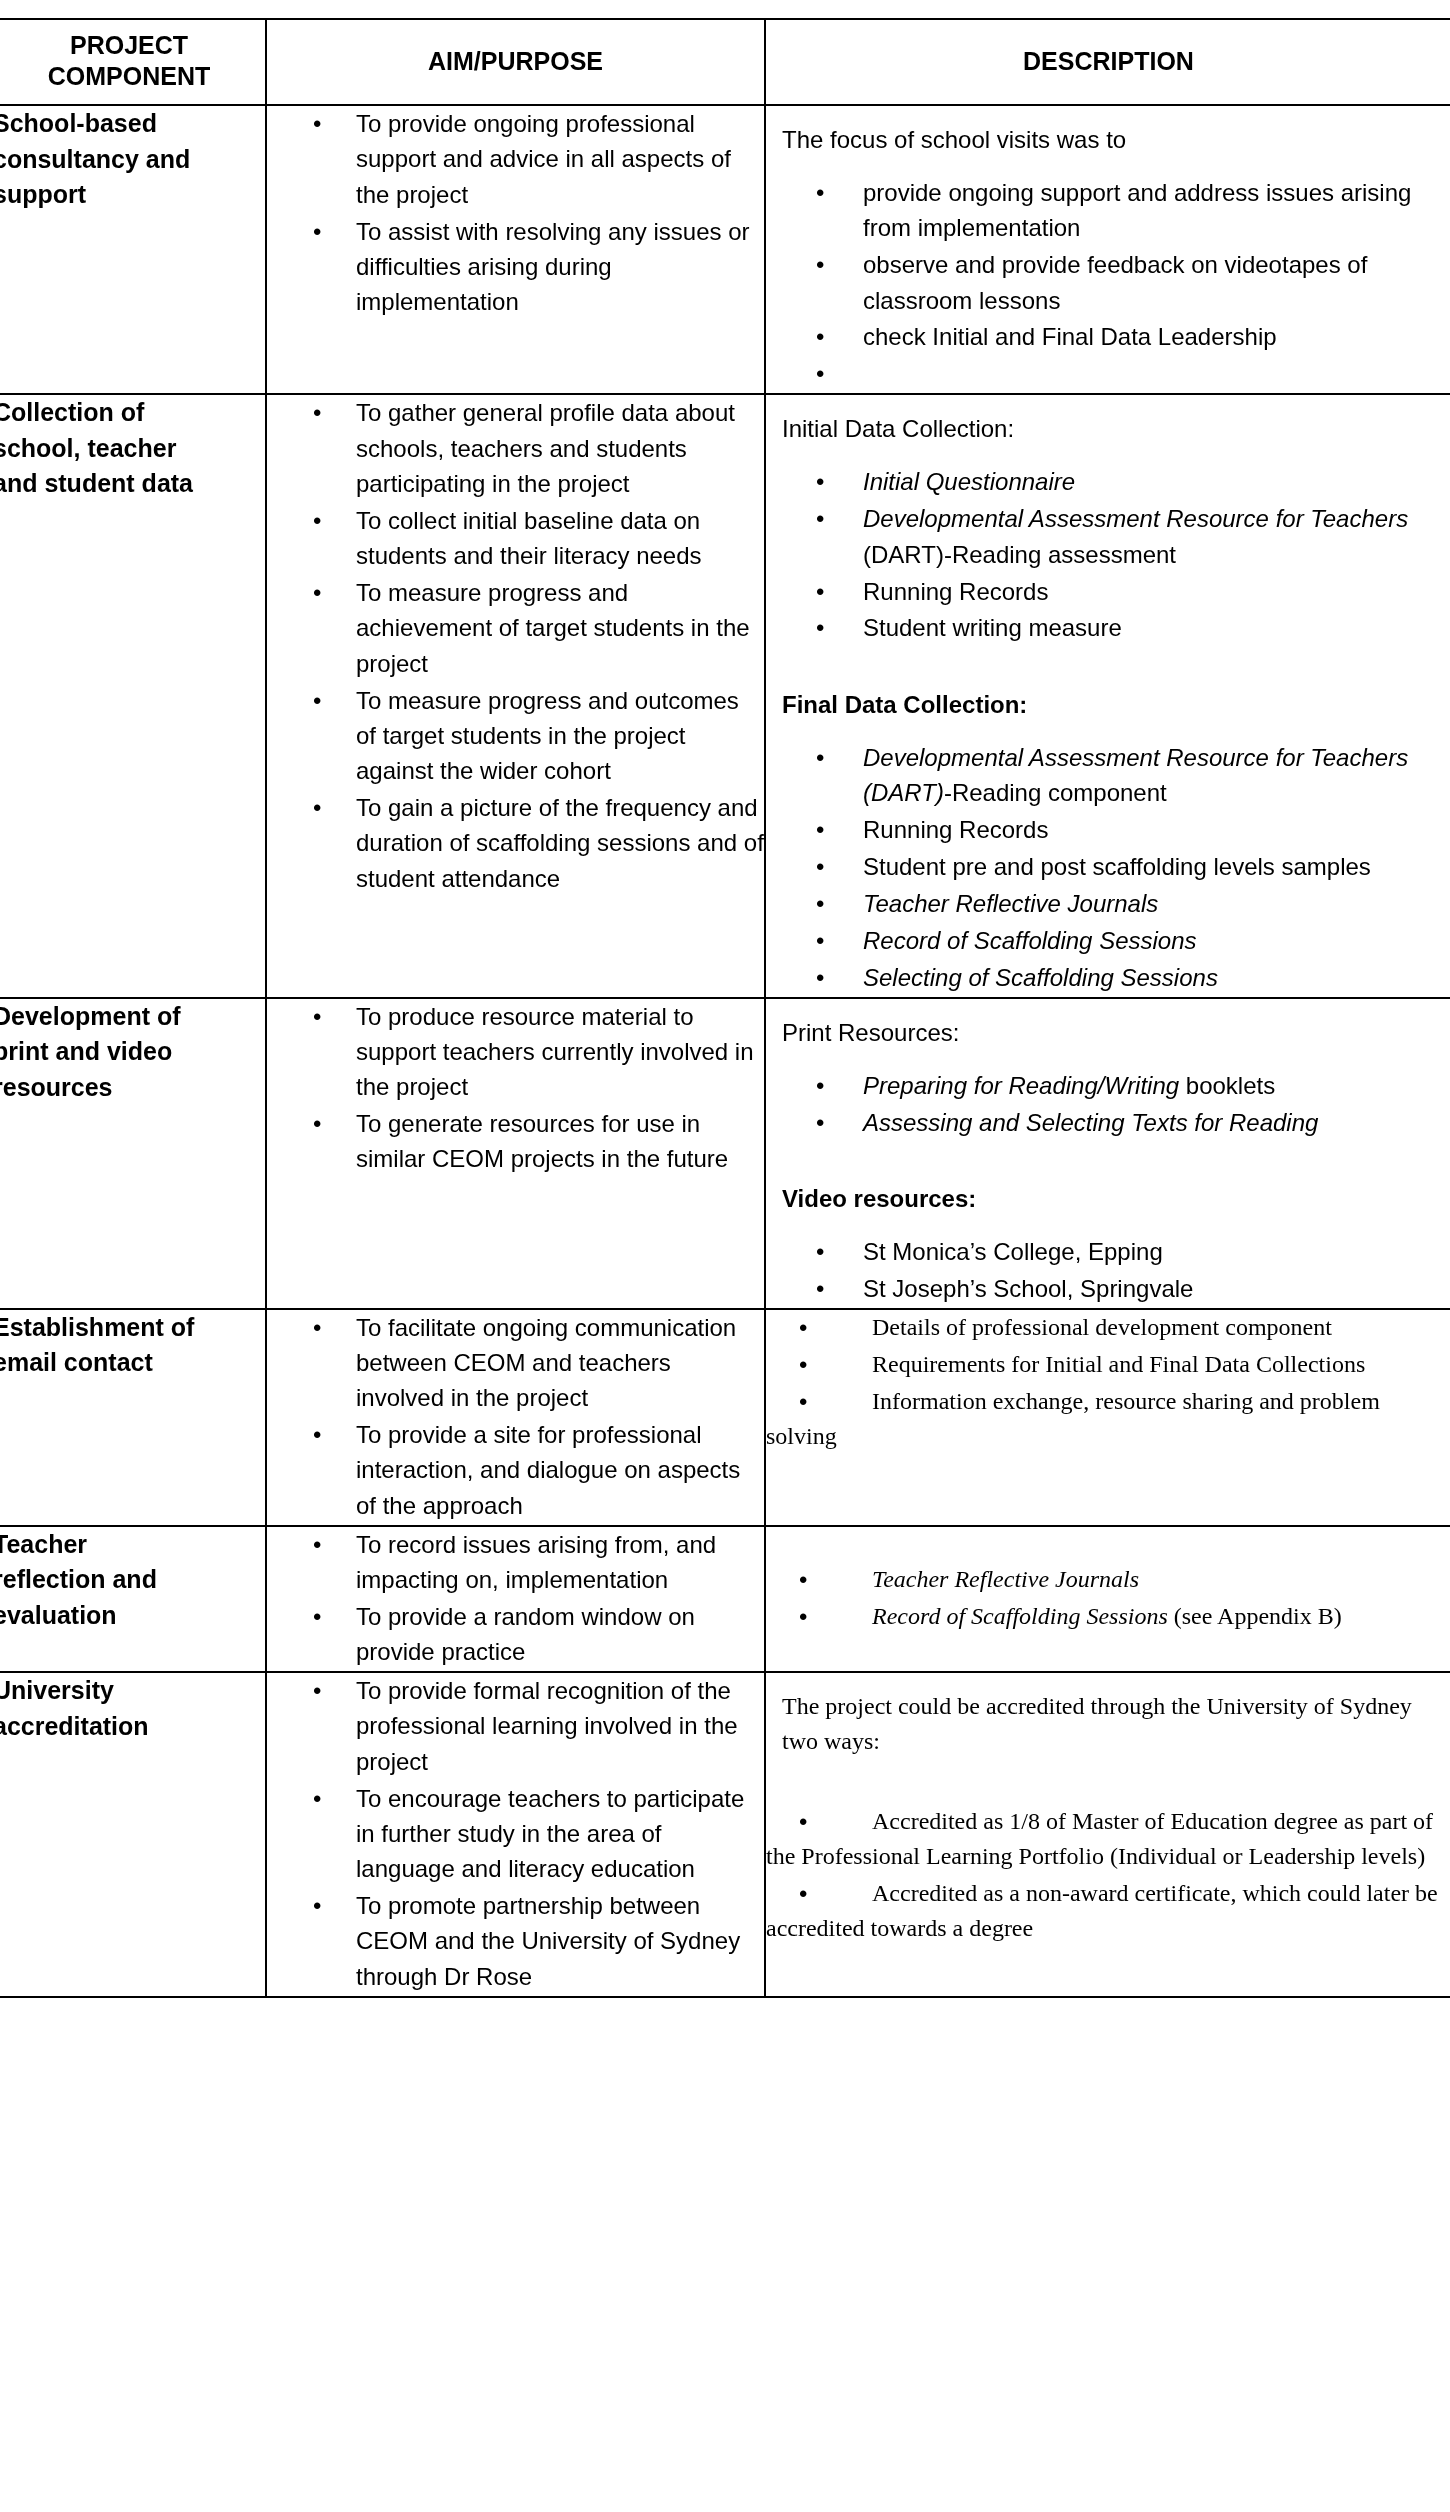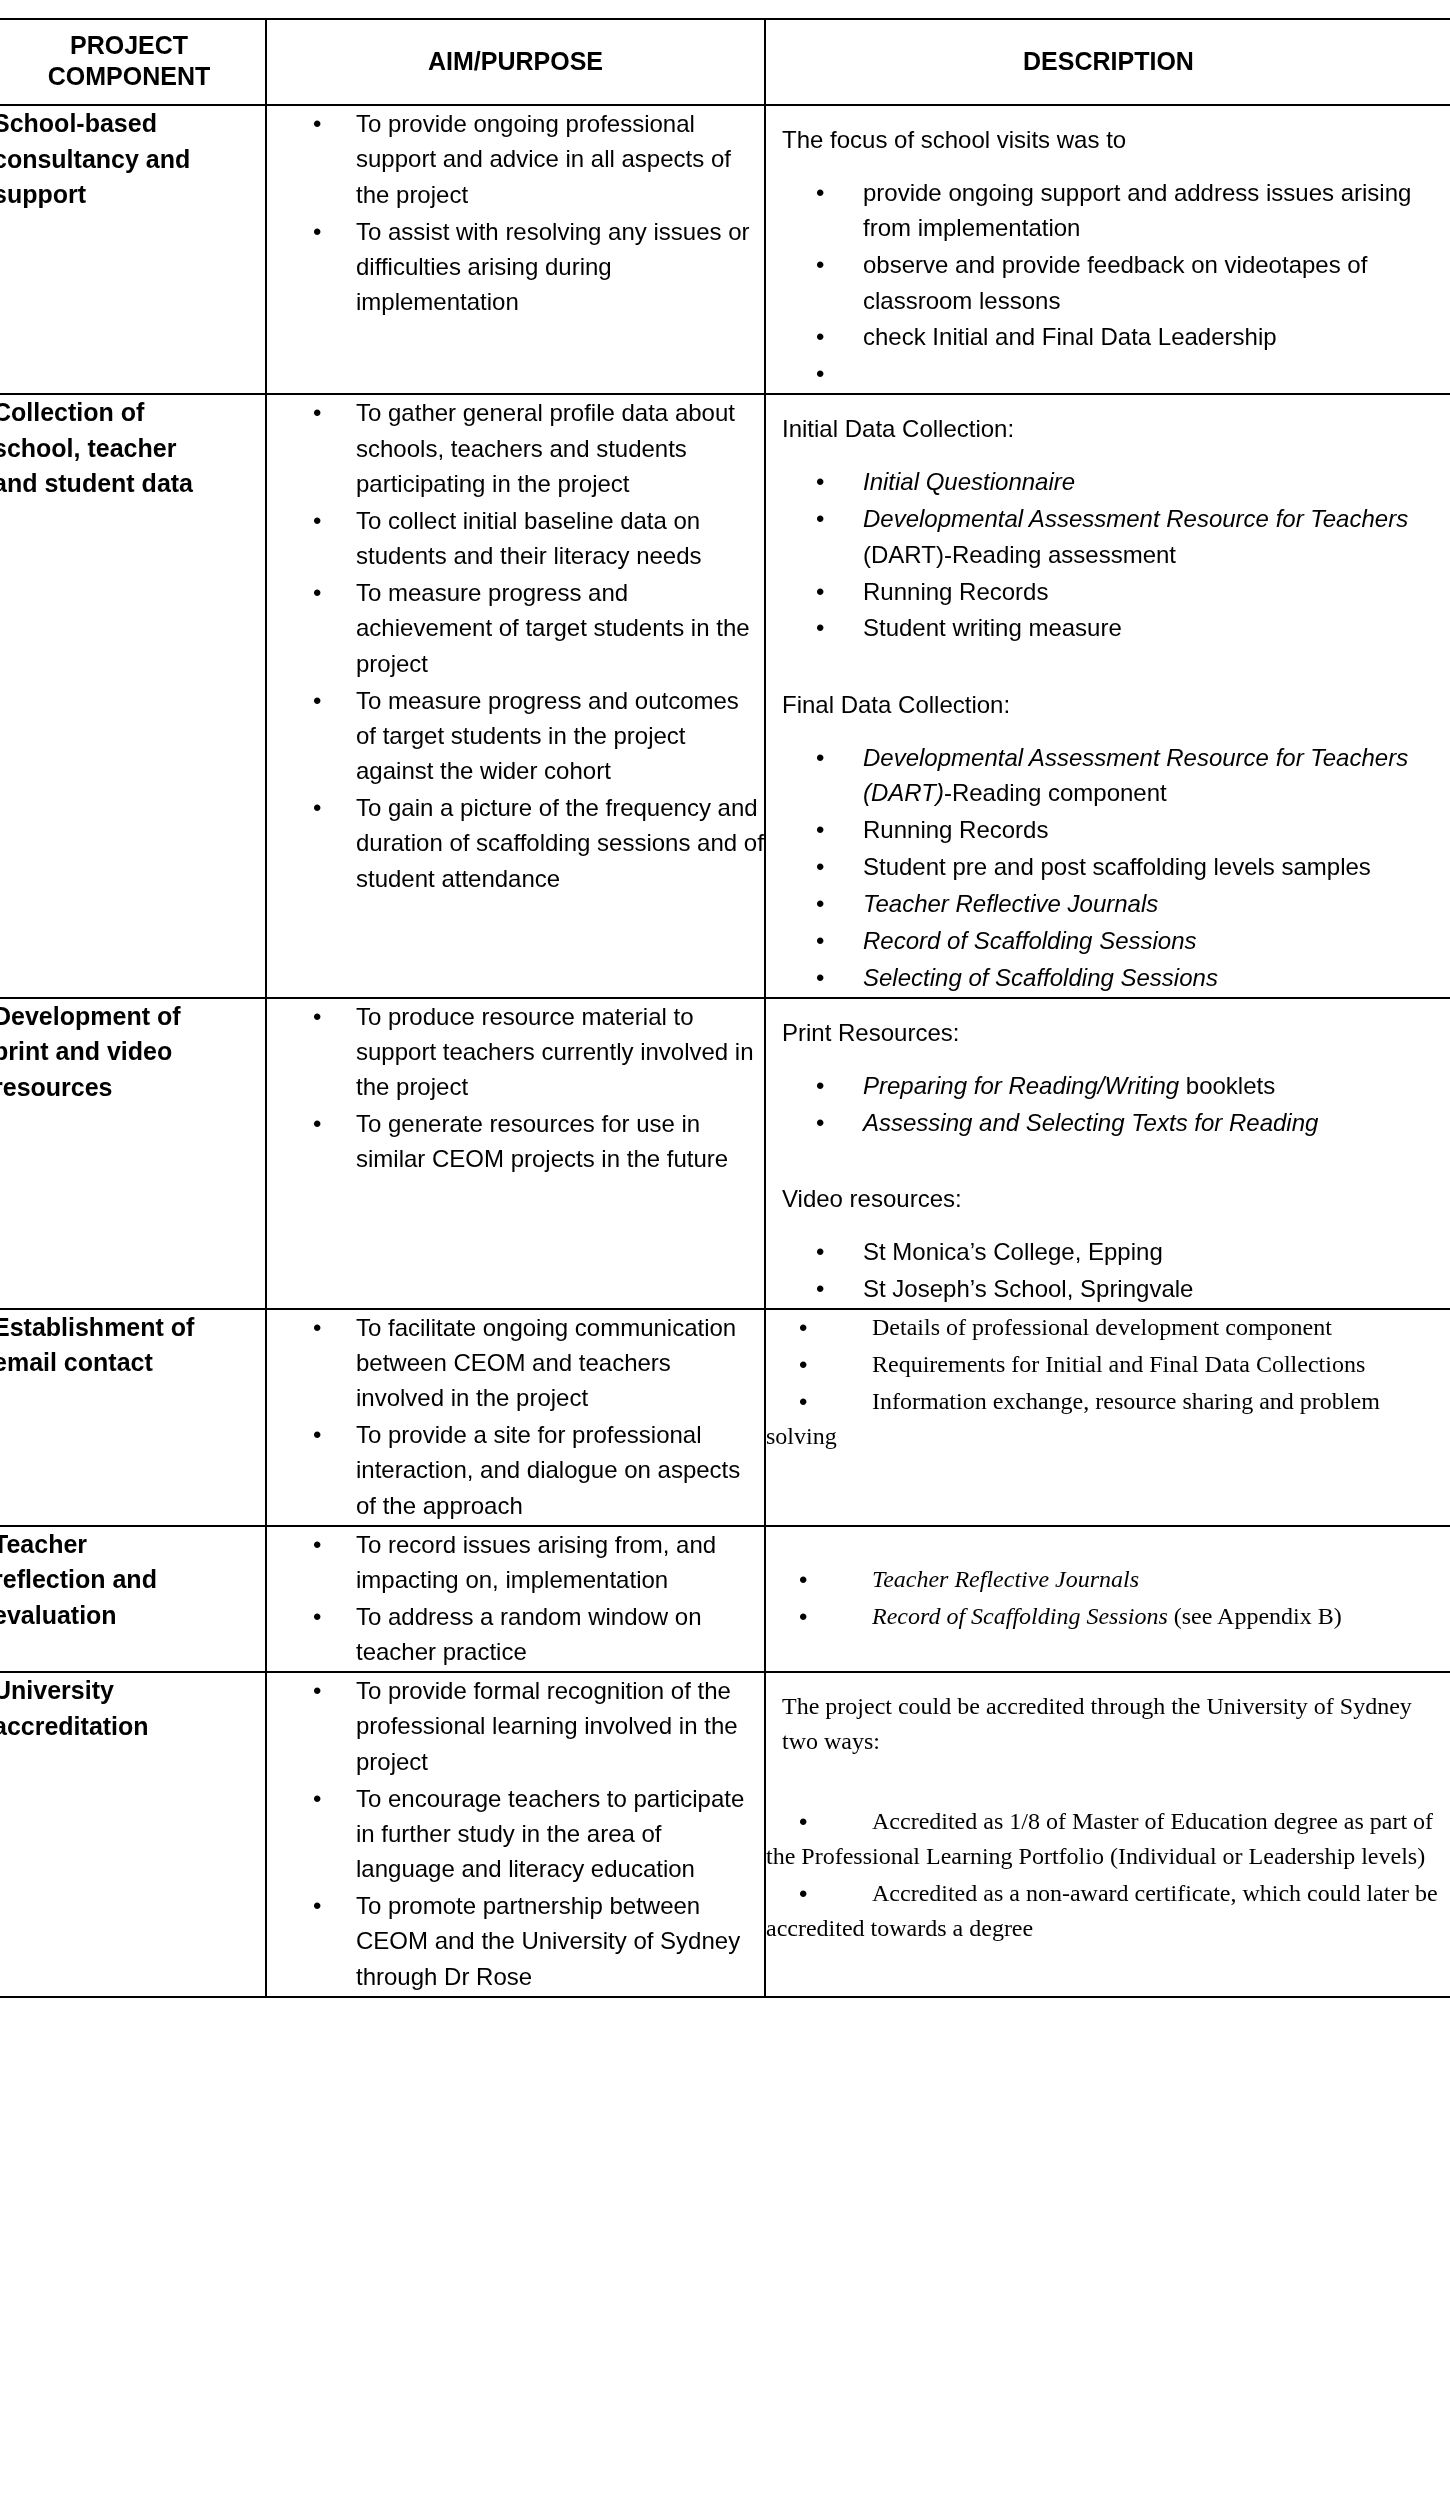--- a/index.html
+++ b/index.html
@@ -68,21 +68,21 @@
     line-height: 1.47;
     padding: 13.2px 10px 13.2px 0;
   }
   td.cell-desc { padding-left: 13.2px; padding-right: 11.6px; }
 
   
   p.lead {
     margin: 0 0 1.7px 0;
     padding: 16px;
   }
-  p.lead.spaced-before { margin-top: 25px; }
+  p.lead.spaced-before { margin-top: 25px; font-weight: bold; }
   p.lead.spaced-after  { margin-bottom: 28px; font-family: Liberation Serif, serif; }
 
   
   ul.bullets {
     list-style: none;
     margin: 0;
     padding: 0;
   }
   ul.bullets > li {
     position: relative;
@@ -363,21 +363,21 @@
           <span class="component-label">evaluation</span>
         </td>
         <td class="cell-aim">
           <ul class="bullets style-hanging">
             <li>
               <span class="bullet-dot">•</span>
               <span class="bullet-text">To record issues arising from, and impacting on, implementation</span>
             </li>
             <li>
               <span class="bullet-dot">•</span>
-              <span class="bullet-text">To address a random window on teacher practice</span>
+              <span class="bullet-text">To provide a random window on provide practice</span>
             </li>
           </ul>
         </td>
         <td class="cell-desc" style="vertical-align:middle;">
           <ul class="bullets style-outdent">
             <li>
               <span class="bullet-dot">•</span>
               <span class="bullet-text"><em class="title">Teacher Reflective Journals</em><span class="plain"></span></span>
             </li>
             <li>

